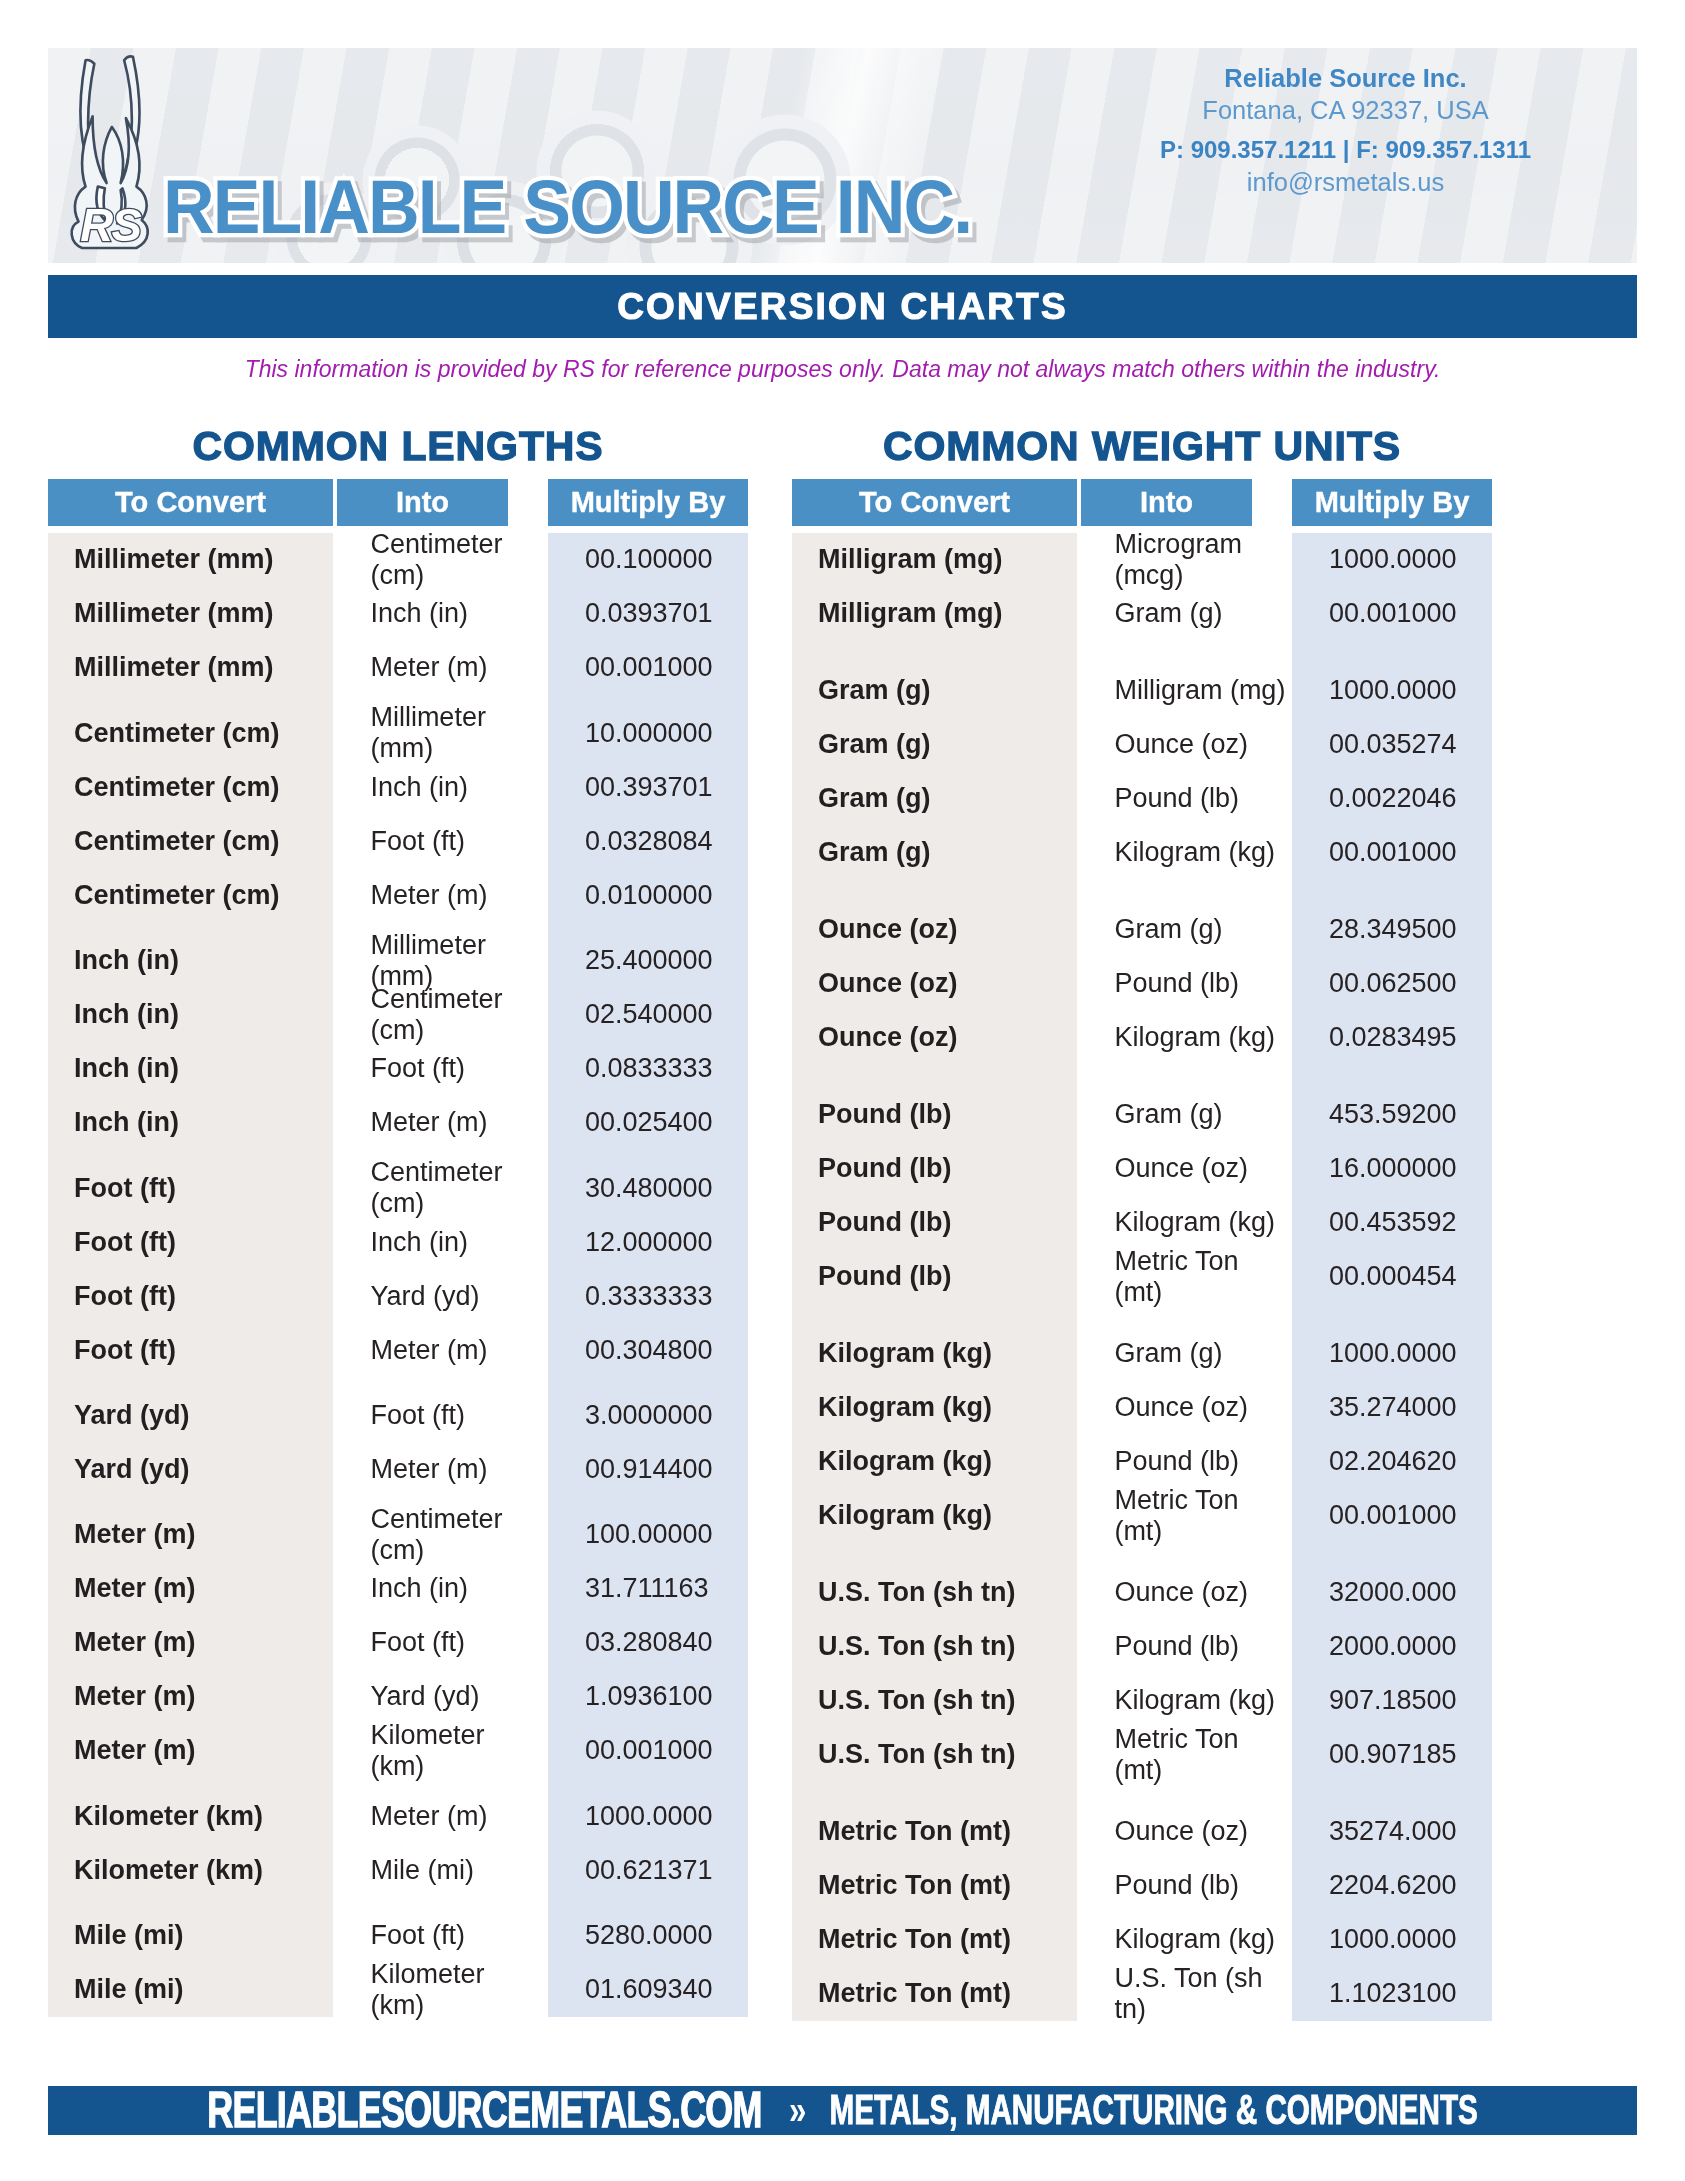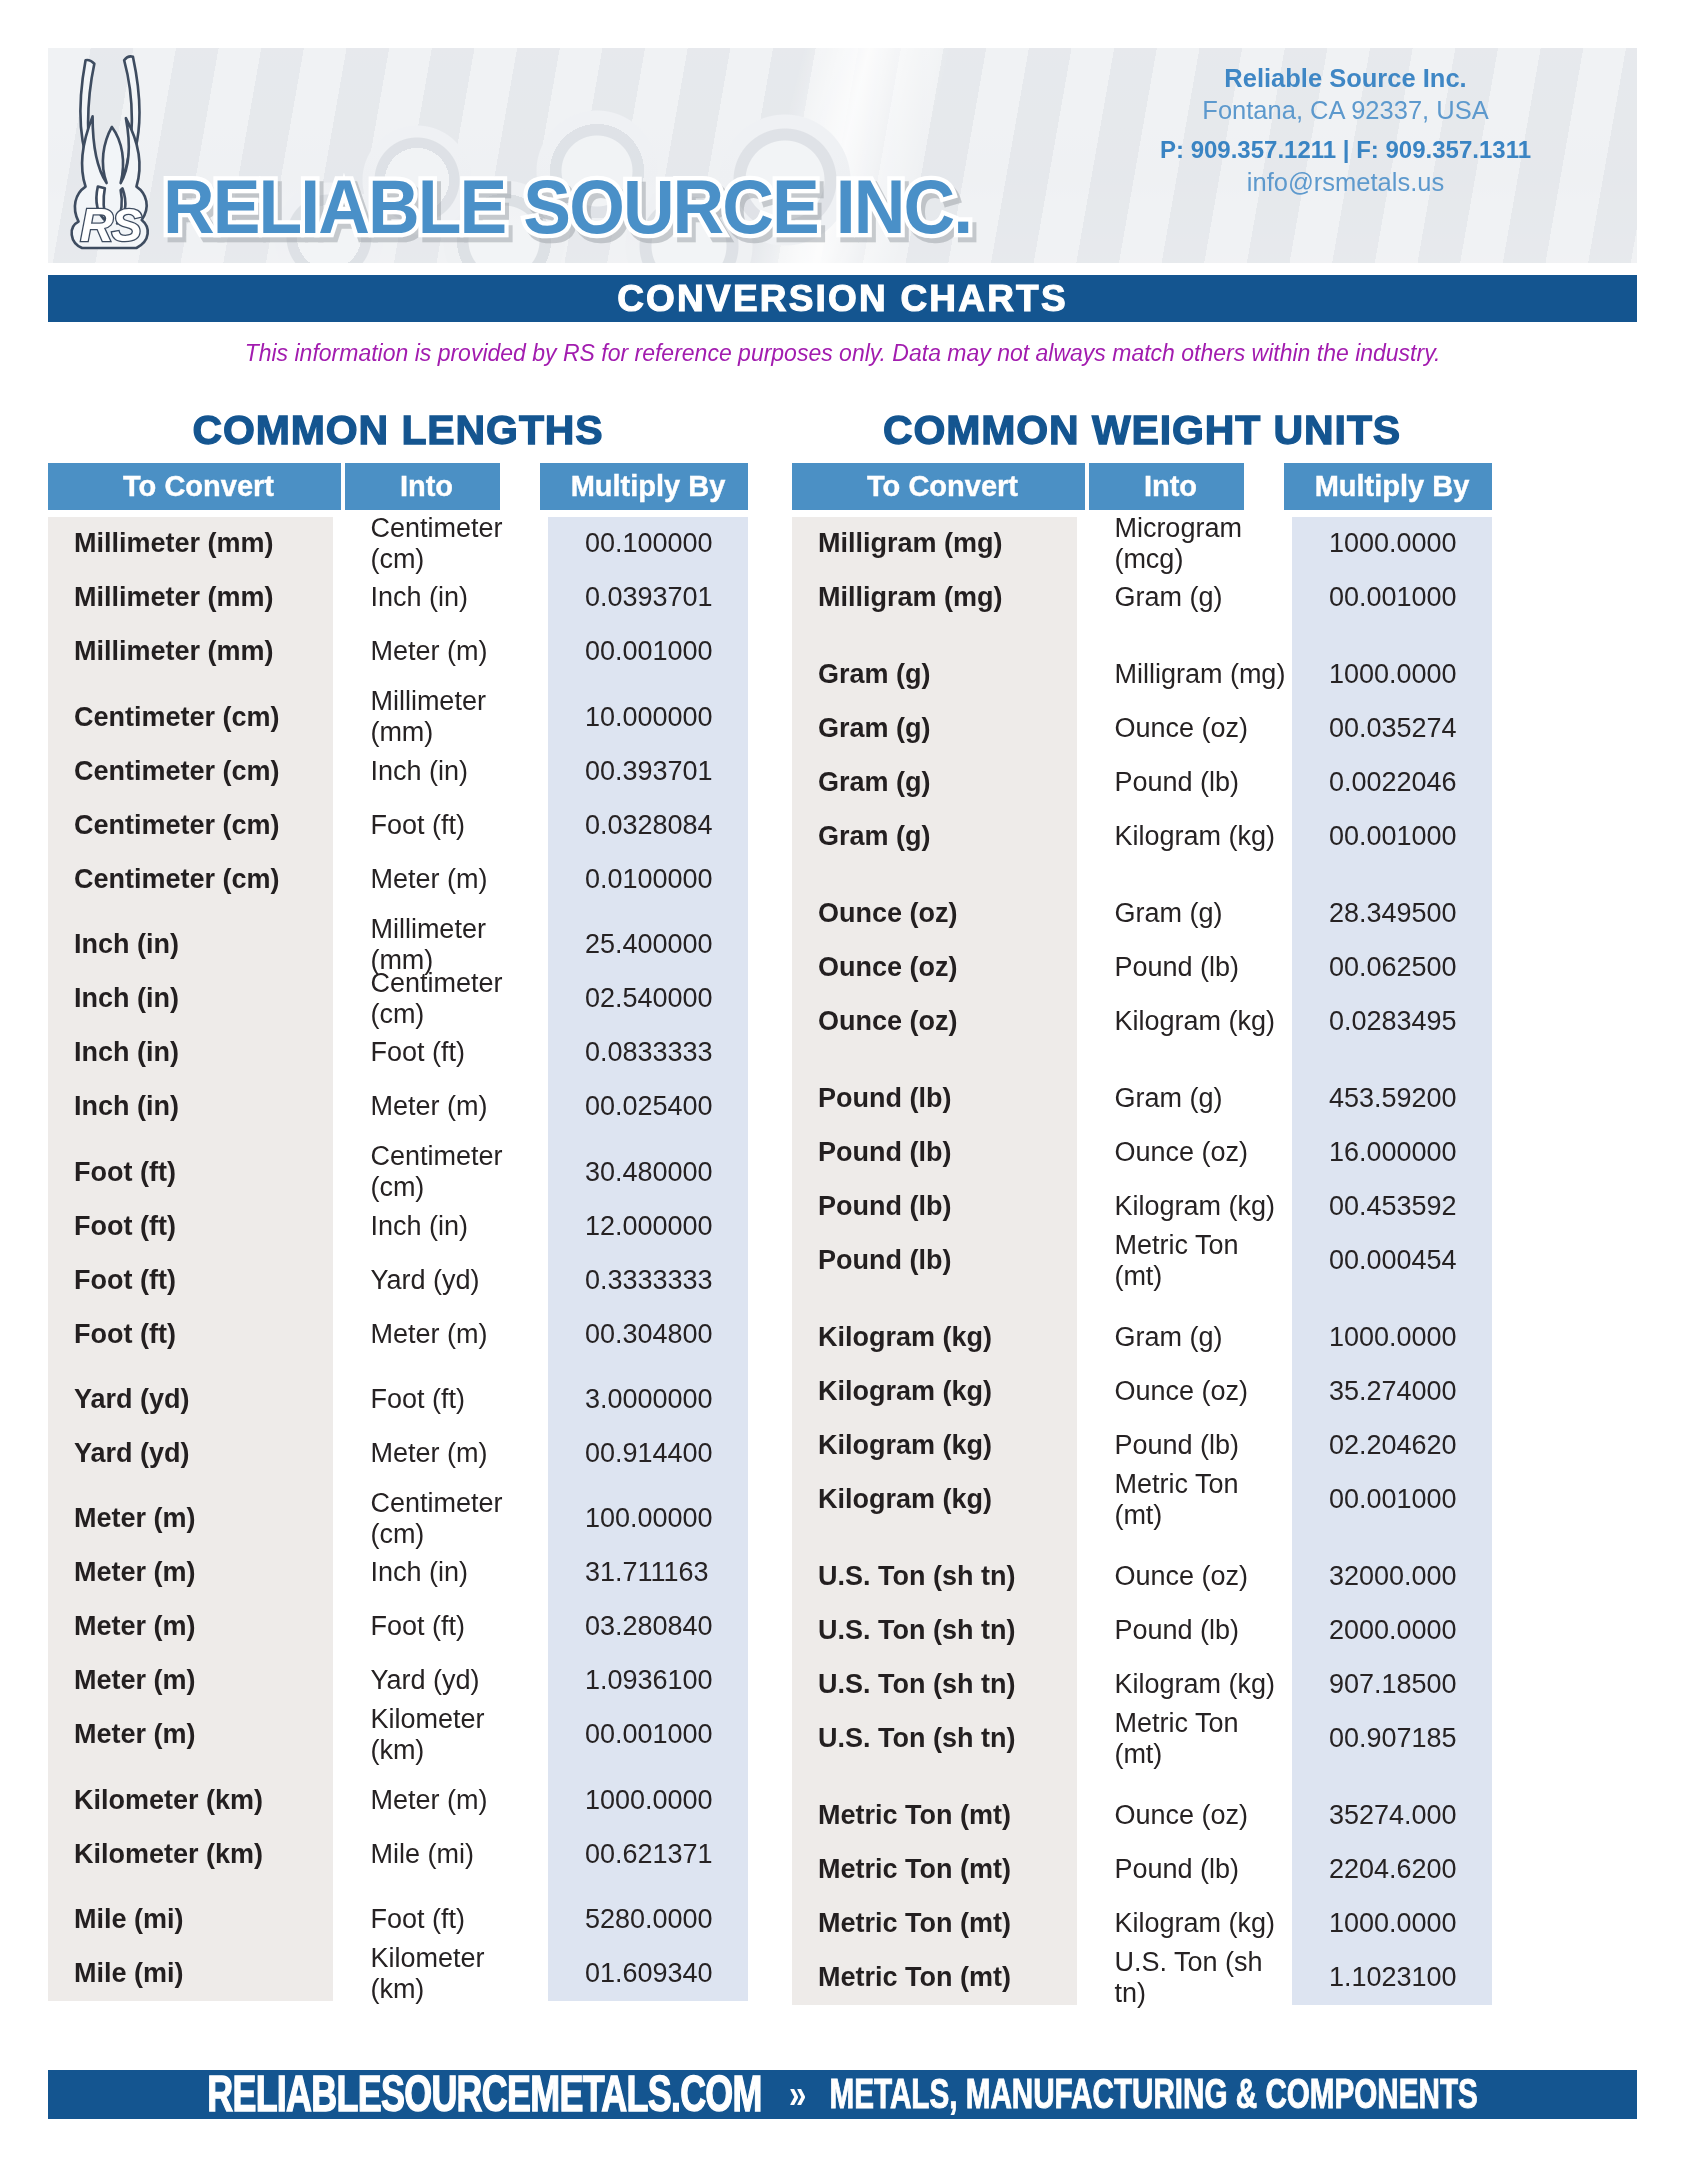--- a/index.html
+++ b/index.html
@@ -36,41 +36,41 @@
   .contact{
     position:absolute;top:14px;right:10.5px;width:562px;
     text-align:center;line-height:32px;
   }
   .contact .c-name{font-size:25.5px;font-weight:bold;color:#3f87c5;}
   .contact .c-addr{font-size:25.5px;color:#5d99cd;}
   .contact .c-phone{font-size:24px;font-weight:bold;color:#3a84c3;margin-top:8px;}
   .contact .c-email{font-size:25.5px;color:#5d99cd;}
   
   .title-bar{
-    margin-top:12.3px;height:47px;background:#145590;
+    margin-top:12.3px;height:63px;background:#145590;
     display:flex;align-items:center;justify-content:center;
     color:#ffffff;font-size:37px;font-weight:bold;letter-spacing:2.2px;
     -webkit-text-stroke:1.1px #ffffff;
   }
   .disclaimer{
     margin-top:17.6px;height:35px;text-align:center;
     font-size:23px;font-style:italic;color:#a21caf;
   }
   
   .tables{display:flex;gap:44px;margin-top:30px;}
   .conv-table{width:700px;}
   .tbl-title{
     text-align:center;color:#145590;font-size:41px;font-weight:bold;
     letter-spacing:0.9px;-webkit-text-stroke:1.3px #145590;
     height:51px;line-height:51px;
   }
   .thead{display:flex;gap:4.4px;height:47px;margin-top:7px;}
   .th{
     background:#4b90c5;color:#ffffff;font-size:29px;font-weight:bold;
-    display:flex;align-items:center;justify-content:center;padding-left:8px;
+    display:flex;align-items:center;justify-content:center;
     -webkit-text-stroke:0.4px #ffffff;
   }
   .th-1{width:285px;} .th-2{flex:1;} .th-3{width:200px;margin-left:36px;}
   .tbody{display:flex;gap:4.4px;margin-top:7px;}
   .tcol{display:flex;flex-direction:column;}
   .tcol-1{width:285px;background:#eeebe9;}
   .tcol-2{flex:1;background:#ffffff;}
   .tcol-3{width:200px;background:#dde4f1;}
   .cell{height:54px;display:flex;align-items:center;font-size:27px;color:#262223;}
   .tcol-1 .cell{font-weight:bold;padding-left:26px;color:#231f20;}

